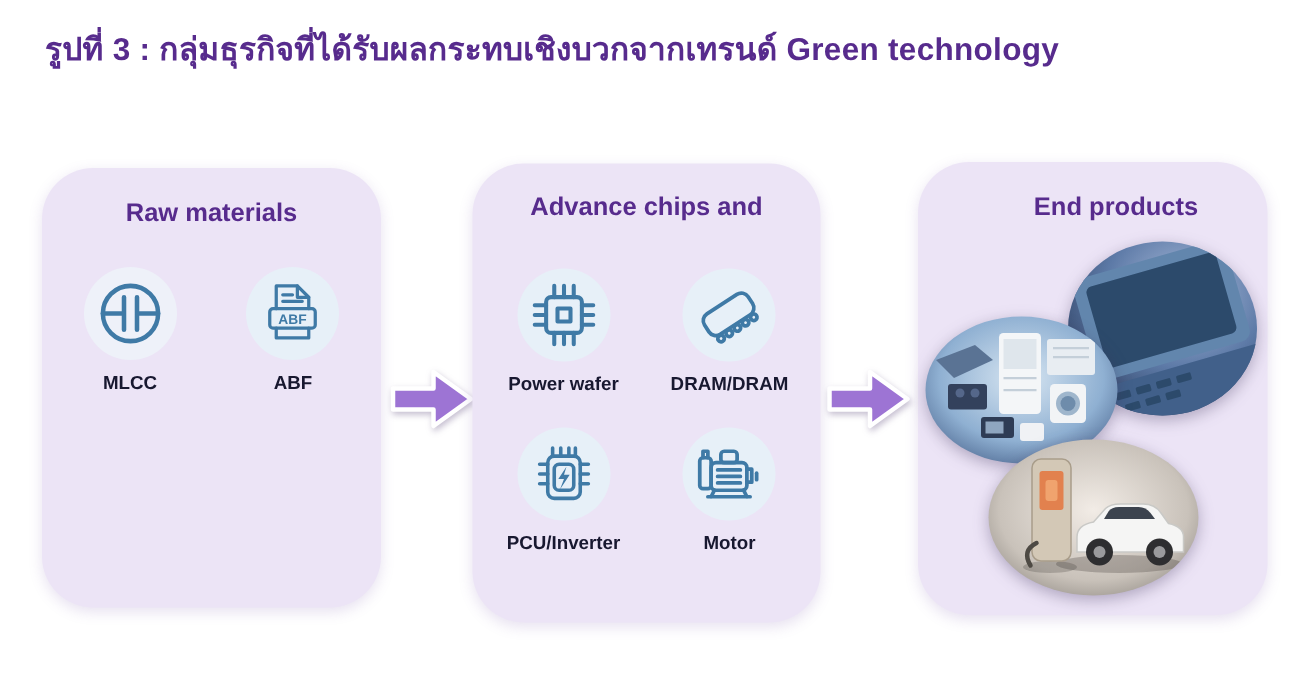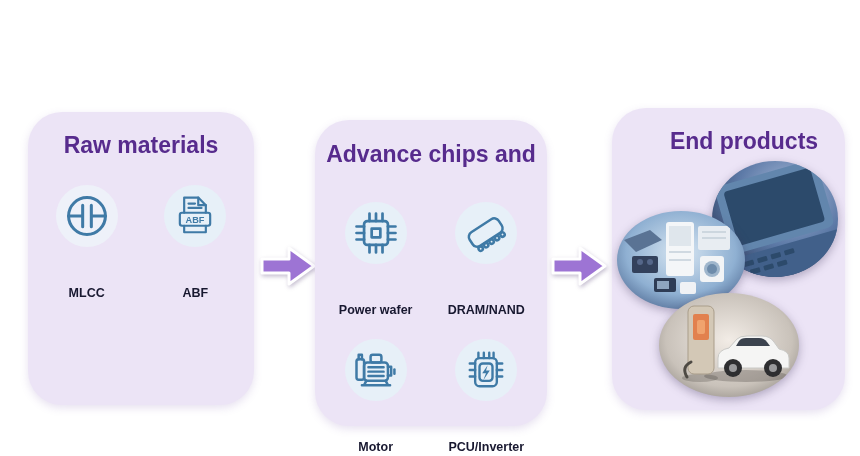--- a/index.html
+++ b/index.html
@@ -4,50 +4,51 @@
 <style>
   * { margin:0; padding:0; box-sizing:border-box; }
   html,body { background:#ffffff; }
   body { font-family:"Liberation Sans", sans-serif; }
   .canvas { position:relative; width:860px; height:456px; background:#ffffff; overflow:hidden; }
 
   .fig-title { position:absolute; left:30px; top:16px; font-size:21px; font-weight:bold; color:#572b8d; letter-spacing:0.2px; }
 
   .panel { position:absolute; background:#ece4f6; border-radius:34px; box-shadow:0 3px 9px rgba(120,90,170,0.18); }
   .panel-1 { left:28px;  top:112px; width:226px; height:293px; }
-  .panel-2 { left:315px; top:120px; width:232px; height:306px; }
+  .panel-2 { left:315px; top:109px; width:232px; height:306px; }
   .panel-3 { left:612px; top:108px; width:233px; height:302px;padding-left:31px; }
 
-  .panel-title { text-align:center; font-weight:bold; color:#572b8d; font-size:23px; margin-top:20px; }
+  .panel-title { text-align:center; font-weight:bold; color:#572b8d; font-size:17px; margin-top:20px; }
   .panel-title.two-line { margin-top:13px; line-height:1.85; }
 
   .items-row { display:flex; justify-content:space-evenly; margin-top:26px; }
   .items-row.second { margin-top:22px; }
   .items-row.single { margin-top:24px; }
-  .item { display:flex; flex-direction:column; align-items:center; width:100px;gap:31px; }
+  .item { display:flex; flex-direction:column; align-items:center; width:100px; }
   .icon-circle { width:62px; height:62px; border-radius:50%; background:#e7f0f8; display:flex; align-items:center; justify-content:center; }
   .icon-circle.faint { background:#eef1f9; }
   .icon-circle svg { width:52px; height:52px; }
   .item-label { margin-top:8px; font-size:12.5px; font-weight:bold; color:#181830; white-space:nowrap;text-align:right; }
 
   .flow-arrow { position:absolute; width:60px; height:48px; filter:drop-shadow(1px 2px 2px rgba(90,70,120,0.35)); }
   .arrow-1 { left:258px; top:242px; }
   .arrow-2 { left:549px; top:242px; }
 
   .photo { position:absolute; filter:drop-shadow(0 3px 5px rgba(60,50,90,0.35)); }
   .photo-laptop     { right:6px;  top:52px;  width:128px; height:118px; }
   .photo-appliances { left:4px;   top:102px; width:130px; height:100px; }
   .photo-ev         { left:46px;  top:184px; width:142px; height:106px; }
   .photo svg { width:100%; height:100%; display:block; }
 </style>
 </head>
 <body>
 
 <div class="canvas">
 
+  <div class="fig-title">รูปที่ 3 : กลุ่มธุรกิจที่ได้รับผลกระทบเชิงบวกจากเทรนด์ Green technology</div>
 
   <div class="panel panel-1">
     <div class="panel-title">Raw materials</div>
     <div class="items-row">
       <div class="item">
         <div class="icon-circle faint">
           <svg viewBox="0 0 48 48">
             <g fill="none" stroke="#3f7aa6" stroke-width="2.8" stroke-linecap="round">
               <circle cx="24" cy="24" r="17"></circle>
               <path d="M7 24 h13 M28 24 h13 M20 14 v20 M28 14 v20"></path>
@@ -101,54 +102,54 @@
             <g fill="none" stroke="#3f7aa6" stroke-width="2.3" stroke-linecap="round" stroke-linejoin="round" transform="rotate(-33 24 24)">
               <rect x="8" y="16" width="32" height="15" rx="5"></rect>
               <circle cx="12" cy="33.5" r="2"></circle>
               <circle cx="18" cy="33.5" r="2"></circle>
               <circle cx="24" cy="33.5" r="2"></circle>
               <circle cx="30" cy="33.5" r="2"></circle>
               <circle cx="36" cy="33.5" r="2"></circle>
             </g>
           </svg>
         </div>
-        <div class="item-label">DRAM/NAND</div>
+        <div class="item-label">DRAM/DRAM</div>
       </div>
     </div>
     <div class="items-row second">
+      <div class="item">
+        <div class="icon-circle">
+          <svg viewBox="0 0 48 48">
+            <g fill="none" stroke="#3f7aa6" stroke-width="2.2" stroke-linecap="round" stroke-linejoin="round">
+              <rect x="14" y="13" width="20" height="26" rx="4"></rect>
+              <rect x="18" y="18" width="12" height="16" rx="3"></rect>
+              <path d="M17 8 v5 M22 8 v5 M27 8 v5 M31 8 v5"></path>
+              <path d="M9 18 h5 M9 24 h5 M9 30 h5 M34 18 h5 M34 24 h5 M34 30 h5"></path>
+            </g>
+            <path d="M25.5 19.5 l-5 7.5 h3.5 l-2.5 6.5 6-9 h-3.5 z" fill="#3f7aa6"></path>
+          </svg>
+        </div>
+        <div class="item-label">PCU/Inverter</div>
+      </div>
       <div class="item">
         <div class="icon-circle">
           <svg viewBox="0 0 48 48">
             <g fill="none" stroke="#3f7aa6" stroke-width="2.3" stroke-linecap="round" stroke-linejoin="round">
               <rect x="13" y="17" width="22" height="17" rx="3"></rect>
               <path d="M17 21.5 h14 M17 25.5 h14 M17 29.5 h14"></path>
               <rect x="19" y="10" width="10" height="7" rx="2"></rect>
               <rect x="6" y="14" width="7" height="19" rx="2"></rect>
               <path d="M8 14 v-4 h3 v4"></path>
               <path d="M35 21 h3 v8 h-3"></path>
               <path d="M41 23.5 v4"></path>
               <path d="M15 34 l-2 4 M33 34 l2 4 M11 38 h26"></path>
             </g>
           </svg>
         </div>
         <div class="item-label">Motor</div>
-      </div>
-      <div class="item">
-        <div class="icon-circle">
-          <svg viewBox="0 0 48 48">
-            <g fill="none" stroke="#3f7aa6" stroke-width="2.2" stroke-linecap="round" stroke-linejoin="round">
-              <rect x="14" y="13" width="20" height="26" rx="4"></rect>
-              <rect x="18" y="18" width="12" height="16" rx="3"></rect>
-              <path d="M17 8 v5 M22 8 v5 M27 8 v5 M31 8 v5"></path>
-              <path d="M9 18 h5 M9 24 h5 M9 30 h5 M34 18 h5 M34 24 h5 M34 30 h5"></path>
-            </g>
-            <path d="M25.5 19.5 l-5 7.5 h3.5 l-2.5 6.5 6-9 h-3.5 z" fill="#3f7aa6"></path>
-          </svg>
-        </div>
-        <div class="item-label">PCU/Inverter</div>
       </div>
     </div>
   </div>
 
   <svg class="flow-arrow arrow-2" viewBox="0 0 60 48">
     <path d="M4 17 h27 v-11 l25 18 -25 18 v-11 h-27 z" fill="#9d74d4" stroke="#ffffff" stroke-width="3" stroke-linejoin="round"></path>
   </svg>
 
   <div class="panel panel-3">
     <div class="panel-title">End products</div>

